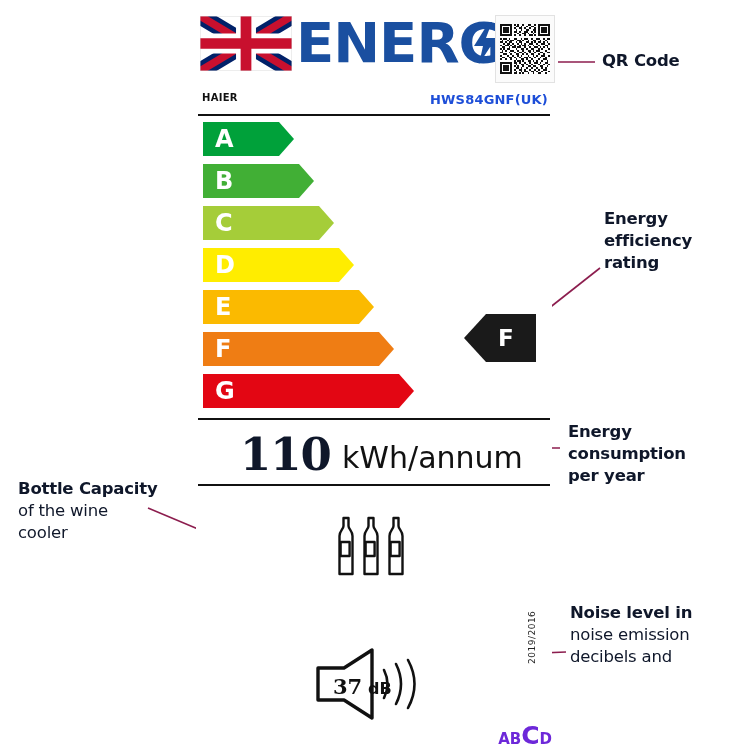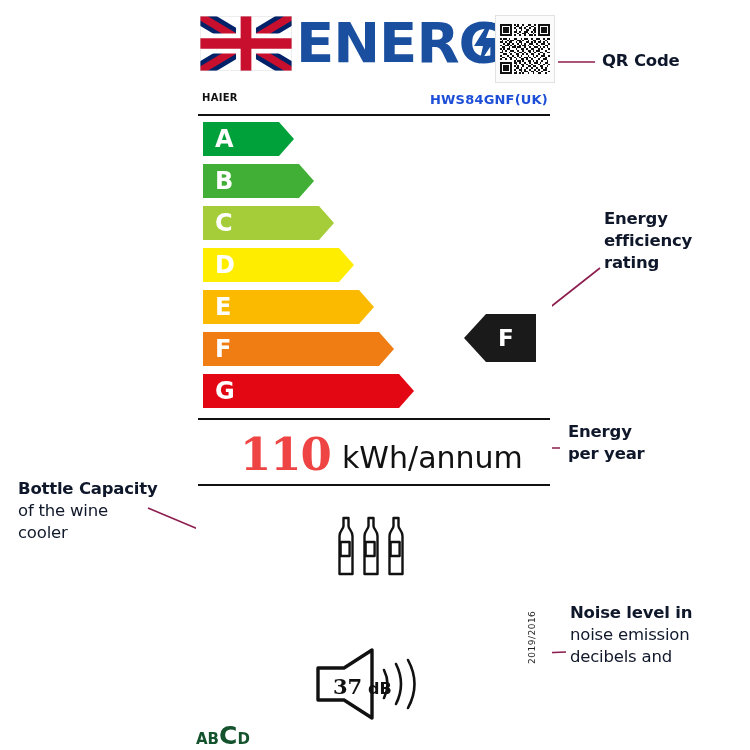--- a/index.html
+++ b/index.html
@@ -39,35 +39,35 @@
     font-size:24px;font-weight:bold;font-family:"DejaVu Sans","Liberation Sans",sans-serif;}
 
   
   .fbadge{position:absolute;left:268px;top:310px;width:72px;height:48px;}
   .fbadge svg{display:block;width:100%;height:100%;}
   .fbadge .fl{position:absolute;left:34px;top:0;height:48px;line-height:48px;color:#fff;
     font-size:23px;font-weight:bold;}
 
   
   .kwh-wrap{position:absolute;left:0;top:414px;width:356px;height:72px;}
-  .kwh-num{position:absolute;left:44px;top:10px;font-size:45px;font-weight:bold;color:#ef4444;letter-spacing:-1px;
+  .kwh-num{position:absolute;left:44px;top:10px;font-size:45px;font-weight:bold;color:#0f172a;letter-spacing:-1px;
     font-family:"DejaVu Serif","Liberation Serif",serif;}
   .kwh-unit{position:absolute;left:146px;top:22px;font-size:30px;color:#111;font-weight:normal;}
 
   
   .bottles{position:absolute;left:0;top:508px;width:356px;height:108px;}
   .bottles svg{position:absolute;left:140px;top:0;width:76px;height:68px;}
   .bottle-count{position:absolute;left:0;top:74px;width:356px;text-align:center;font-size:26px;font-weight:bold;color:#111;}
 
   
   .noise{position:absolute;left:0;top:644px;width:356px;height:104px;}
   .noise svg.spk{position:absolute;left:114px;top:0;width:126px;height:72px;}
   .noise .db-val{position:absolute;left:137px;top:26px;font-size:21px;font-weight:bold;color:#111;font-family:"DejaVu Serif","Liberation Serif",serif;}
   .noise .db-unit{position:absolute;left:172px;top:31px;font-size:16px;font-weight:bold;color:#111;}
-  .nclass{position:absolute;left:0;top:73px;width:356px;text-align:left;color:#14532d;}
+  .nclass{position:absolute;left:0;top:73px;width:356px;text-align:right;color:#6d28d9;}
   .nclass .sm{font-size:15px;font-weight:bold;letter-spacing:0px;}
   .nclass .big{font-size:25px;font-weight:bold;}
 
   .reg{position:absolute;left:331px;top:660px;font-size:9px;color:#222;
     transform:rotate(-90deg);transform-origin:left top;white-space:nowrap;letter-spacing:.5px;}
 
   
   .ann{position:absolute;color:#0f172a;font-size:16.5px;font-weight:bold;line-height:1.32;letter-spacing:-.2px;}
   .ann .reg-w{font-weight:normal;}
   .leaders{position:absolute;left:0;top:0;width:750px;height:750px;pointer-events:none;}
@@ -448,20 +448,21 @@
   </div>
 
   <div class="ann" style="left:604px;top:208px;">
     <div>Energy</div>
     <div>efficiency</div>
     <div>rating</div>
   </div>
 
   <div class="ann" style="left:568px;top:421px;">
     <div>Energy</div>
+    <div>consumption</div>
     <div>per year</div>
   </div>
 
   <div class="ann" style="left:18px;top:478px;">
     <div>Bottle Capacity</div>
     <div class="reg-w">of the wine</div>
     <div class="reg-w">cooler</div>
   </div>
 
   <div class="ann" style="left:570px;top:602px;">

